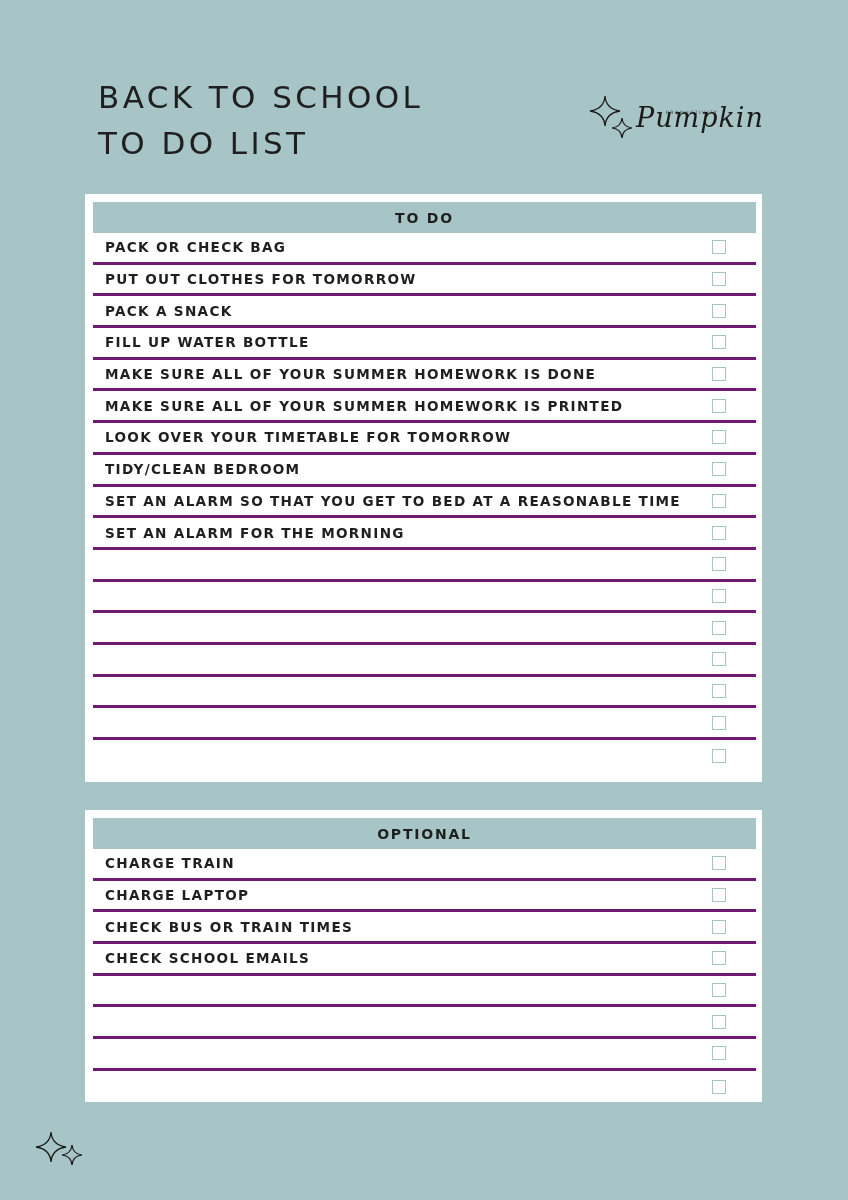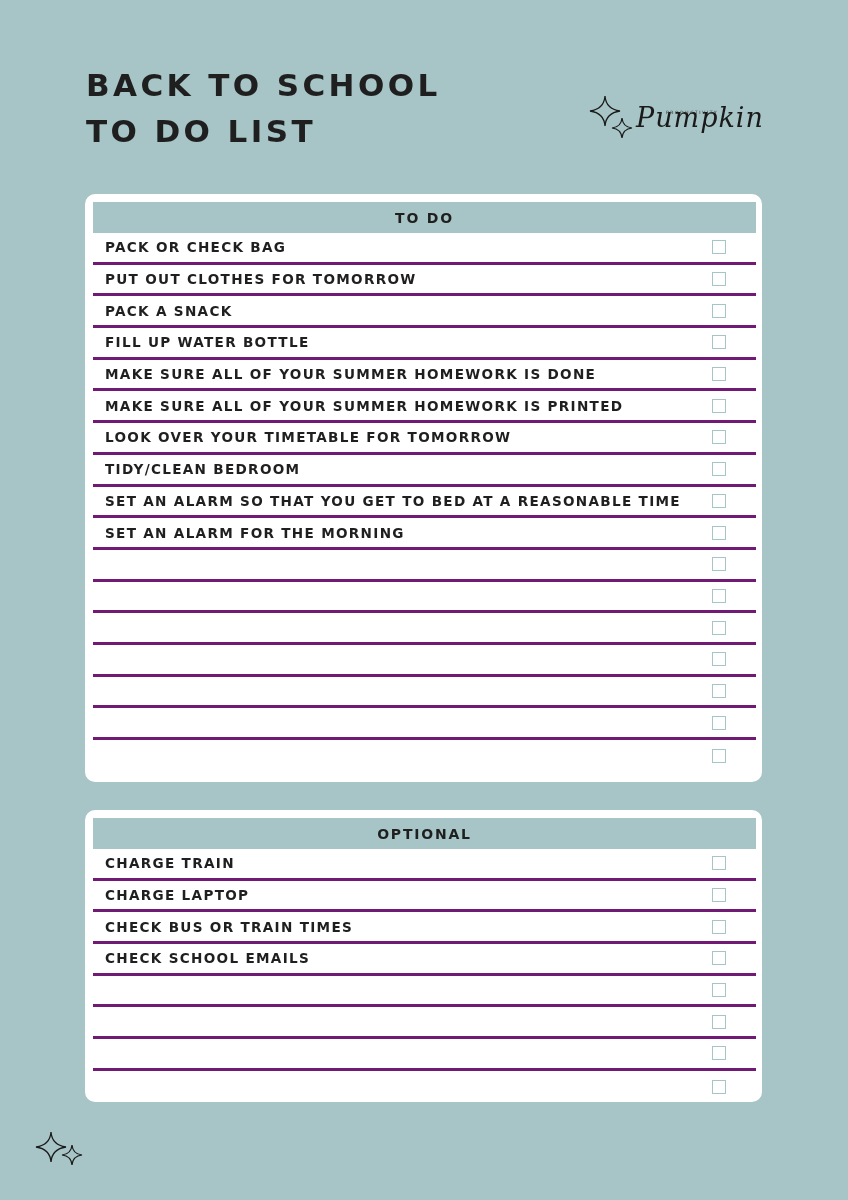--- a/index.html
+++ b/index.html
@@ -8,26 +8,26 @@
       background: #a7c5c6;
       position: relative;
       overflow: hidden;
       font-family: "DejaVu Sans", "Liberation Sans", sans-serif;
       color: #1e1e1e;
     }
     .title {
       position: absolute;
       left: 86px; top: 62px;
       font-family: "DejaVu Sans", sans-serif;
-      font-weight: bold;
+      font-weight: normal;
       font-size: 31px;
       letter-spacing: 3.4px;
       line-height: 46px;
       color: #1f1f1f;
-      margin: 0;
+      margin: 12px;
     }
     .logo {
       position: absolute;
       left: 588px; top: 70px;
       width: 185px; height: 80px;
     }
     .logo-script {
       position: absolute;
       left: 48px; top: 0px;
       font-family: "DejaVu Serif", serif;
@@ -41,21 +41,21 @@
       position: absolute;
       left: 78px; top: 40px;
       font-size: 4.5px;
       letter-spacing: 1.6px;
       color: #333;
     }
     .spark { position: absolute; }
     .card {
       position: absolute;
       background: #ffffff;
-      left: 85px; width: 677px; border-radius: 10px;
+      left: 85px; width: 677px;
     }
     .card.todo { top: 194px; height: 588px; }
     .card.optional { top: 810px; height: 292px; }
     .card-header {
       position: absolute;
       left: 8px; right: 6px; top: 8px;
       height: 31px;
       background: #a7c5c6;
       display: flex; align-items: center; justify-content: center;
       font-weight: bold;

